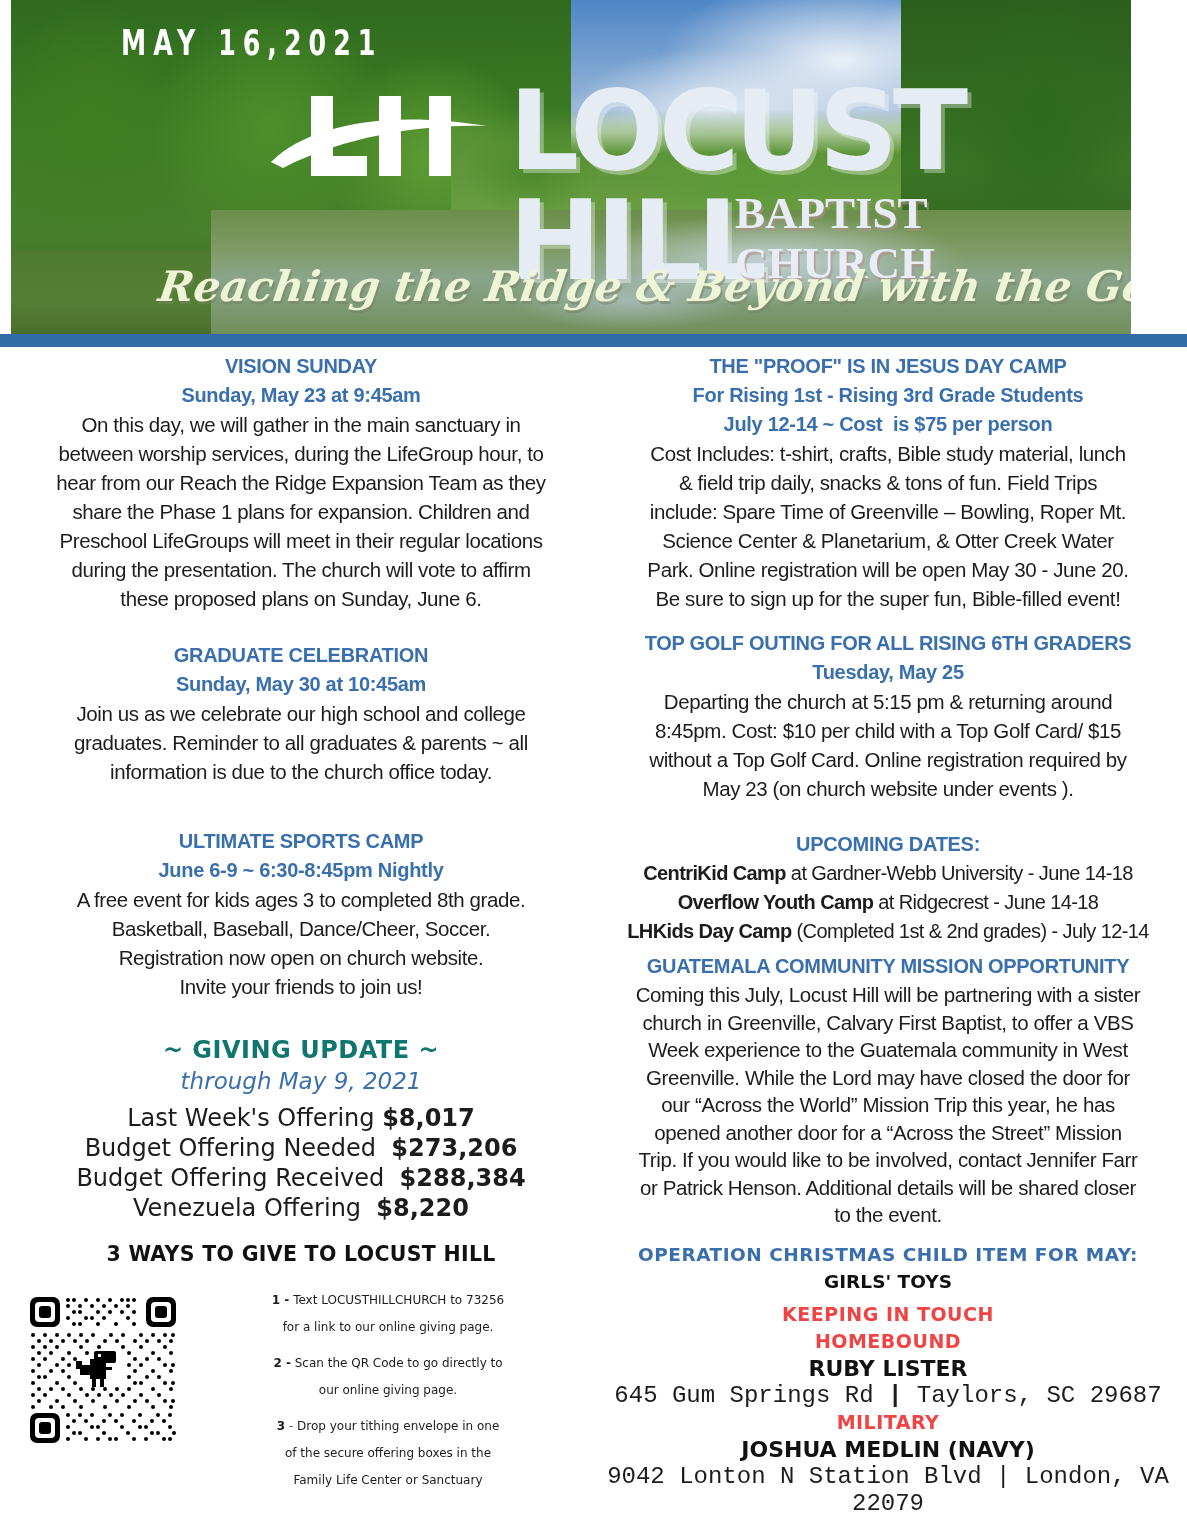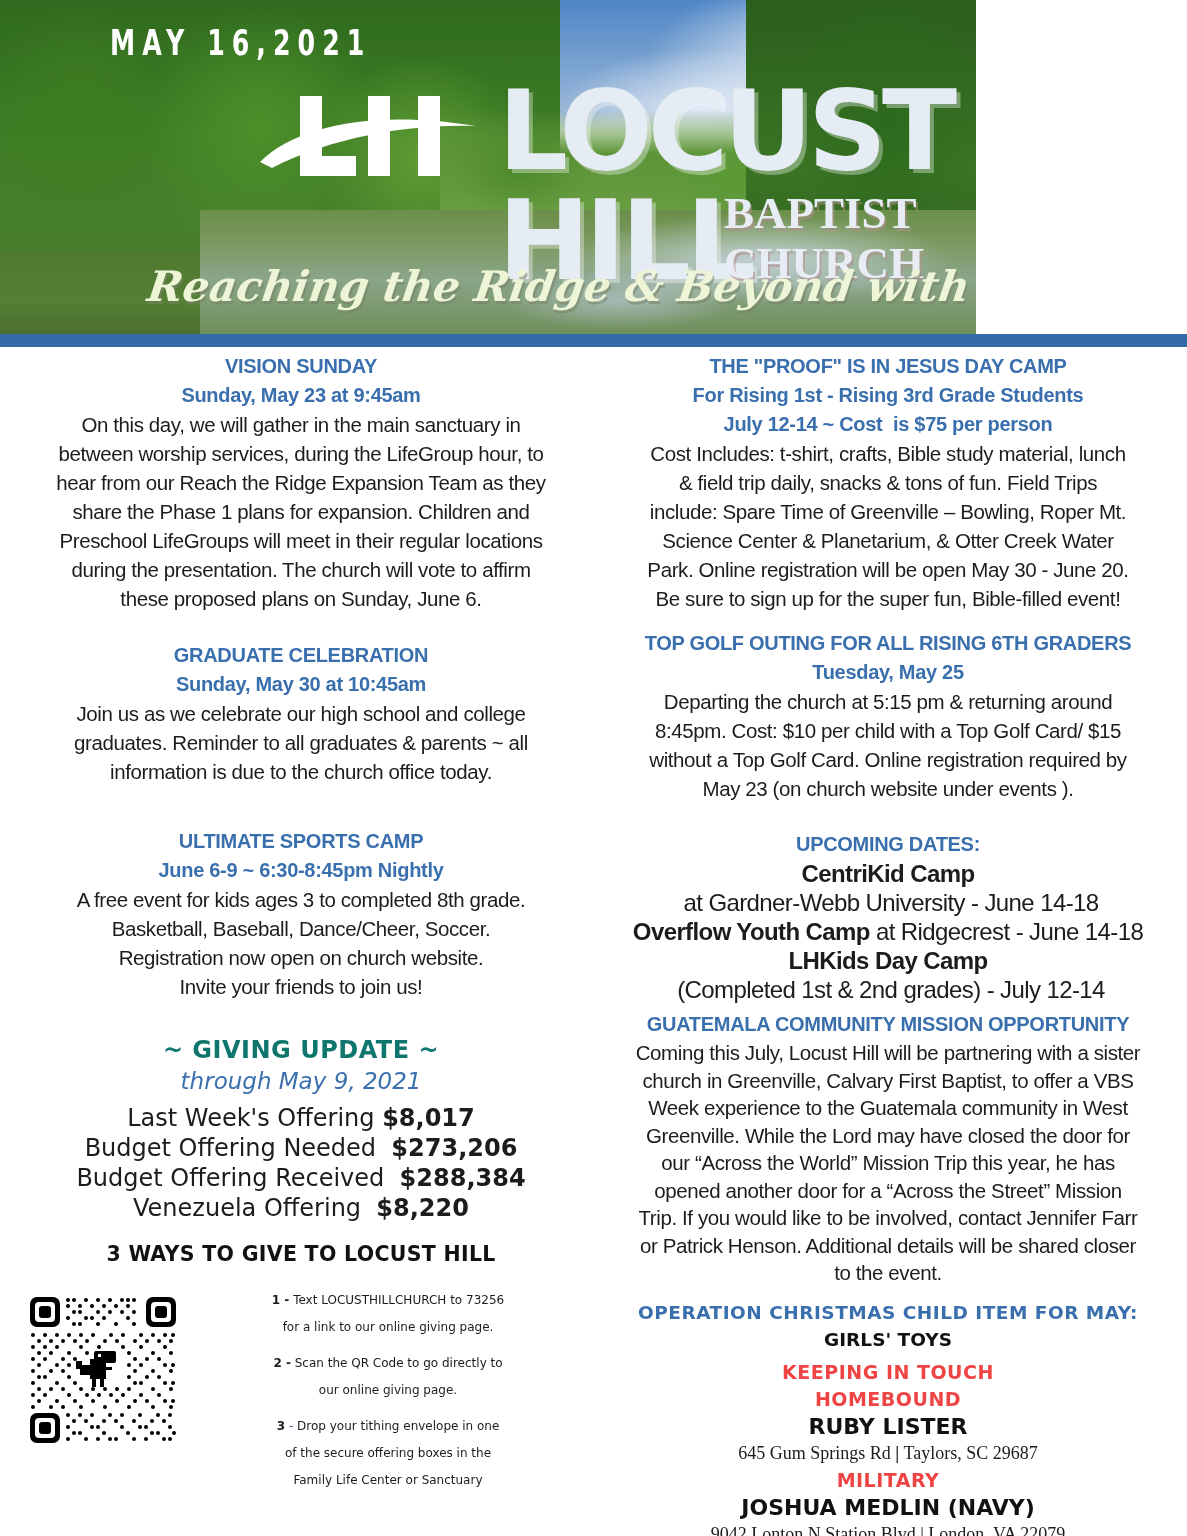--- a/index.html
+++ b/index.html
@@ -1,21 +1,21 @@
 <!DOCTYPE html>
 <html><head>
 <meta charset="utf-8">
 <style>
   * { box-sizing: border-box; margin: 0; padding: 0; }
   html, body { width: 1187px; height: 1536px; background: #ffffff; overflow: hidden; }
   body { font-family: "Liberation Sans", "DejaVu Sans", sans-serif; color: #1a1a1a; position: relative; }
 
   
   .banner {
-    position: absolute; left: 0; top: 0; width: 976px; height: 334px; overflow: hidden;
+    position: absolute; left: 11px; top: 0; width: 1120px; height: 334px; overflow: hidden;
     background:
       radial-gradient(ellipse 260px 120px at 830px 60px, rgba(255,255,255,0.85), rgba(255,255,255,0) 70%),
       radial-gradient(ellipse 200px 90px at 700px 110px, rgba(240,244,250,0.8), rgba(255,255,255,0) 70%),
       radial-gradient(ellipse 180px 80px at 980px 40px, rgba(235,240,248,0.8), rgba(255,255,255,0) 70%),
       linear-gradient(180deg, #4f86c6 0%, #7fa6d2 22%, #9db8d8 34%, transparent 40%);
   }
   .banner .trees-left {
     position: absolute; left: 0; top: 0; width: 560px; height: 334px;
     background:
       radial-gradient(ellipse 120px 160px at 80px 120px, #3f7d22, rgba(63,125,34,0) 75%),
@@ -120,21 +120,21 @@
     position: absolute; left: 176px; top: 0; width: 400px;
     font-family: "DejaVu Sans", sans-serif; font-size: 12px; line-height: 27px; color: #1c1c1c; text-align: center;
   }
   .ways-list .way { margin-bottom: 9px; }
   .ways-list .num { font-weight: bold; }
   .ways-list .dash3 { color: #7a3c8c; }
   .occ-title { color: #3a6fae; font-weight: bold; font-size: 18.5px; line-height: 27px; letter-spacing: 0.5px; font-family: "DejaVu Sans", sans-serif; text-align: center; }
   .occ-item { color: #111; font-weight: bold; font-size: 18.5px; line-height: 27px; font-family: "DejaVu Sans", sans-serif; }
   .kit-blue { color: #ef4444; font-weight: bold; font-size: 19px; line-height: 27px; letter-spacing: 0.5px; font-family: "DejaVu Sans", sans-serif; }
   .kit-name { color: #111; font-weight: bold; font-size: 22px; line-height: 27px; font-family: "DejaVu Sans", sans-serif; }
-  .kit-addr { color: #1c1c1c; font-size: 18px; line-height: 27px; font-family: Liberation Serif, serif; }
+  .kit-addr { color: #1c1c1c; font-size: 24px; line-height: 27px; font-family: Liberation Mono, monospace; }
   .kit-addr .sep { font-weight: bold; }
 </style>
 </head>
 <body>
 
 <div class="banner">
   <div class="trees-left"></div>
   <div class="trees-mid"></div>
   <div class="trees-right"></div>
   <div class="lake-left"></div>
@@ -475,21 +475,21 @@
       <div>8:45pm. Cost: $10 per child with a Top Golf Card/ $15</div>
       <div>without a Top Golf Card. Online registration required by</div>
       <div>May 23 (on church website under events ).</div>
     </div>
   </div>
 
   <div class="gap-r2"></div>
 
   <div class="section">
     <div class="h-blue">UPCOMING DATES:</div>
-    <div class="body-txt" style="font-size:24px; letter-spacing:-0.6px;">
+    <div class="body-txt" style="font-size:20px; letter-spacing:-0.6px;">
       <div><b>CentriKid Camp</b><span style="white-space:pre"> at Gardner-Webb University - June 14-18</span></div>
       <div><b>Overflow Youth Camp</b><span style="white-space:pre"> at Ridgecrest - June 14-18</span></div>
       <div><b>LHKids Day Camp</b><span style="white-space:pre"> (Completed 1st &amp; 2nd grades) - July 12-14</span></div>
     </div>
   </div>
 
   <div class="gap-r3"></div>
 
   <div class="section">
     <div class="h-blue">GUATEMALA COMMUNITY MISSION OPPORTUNITY</div>

